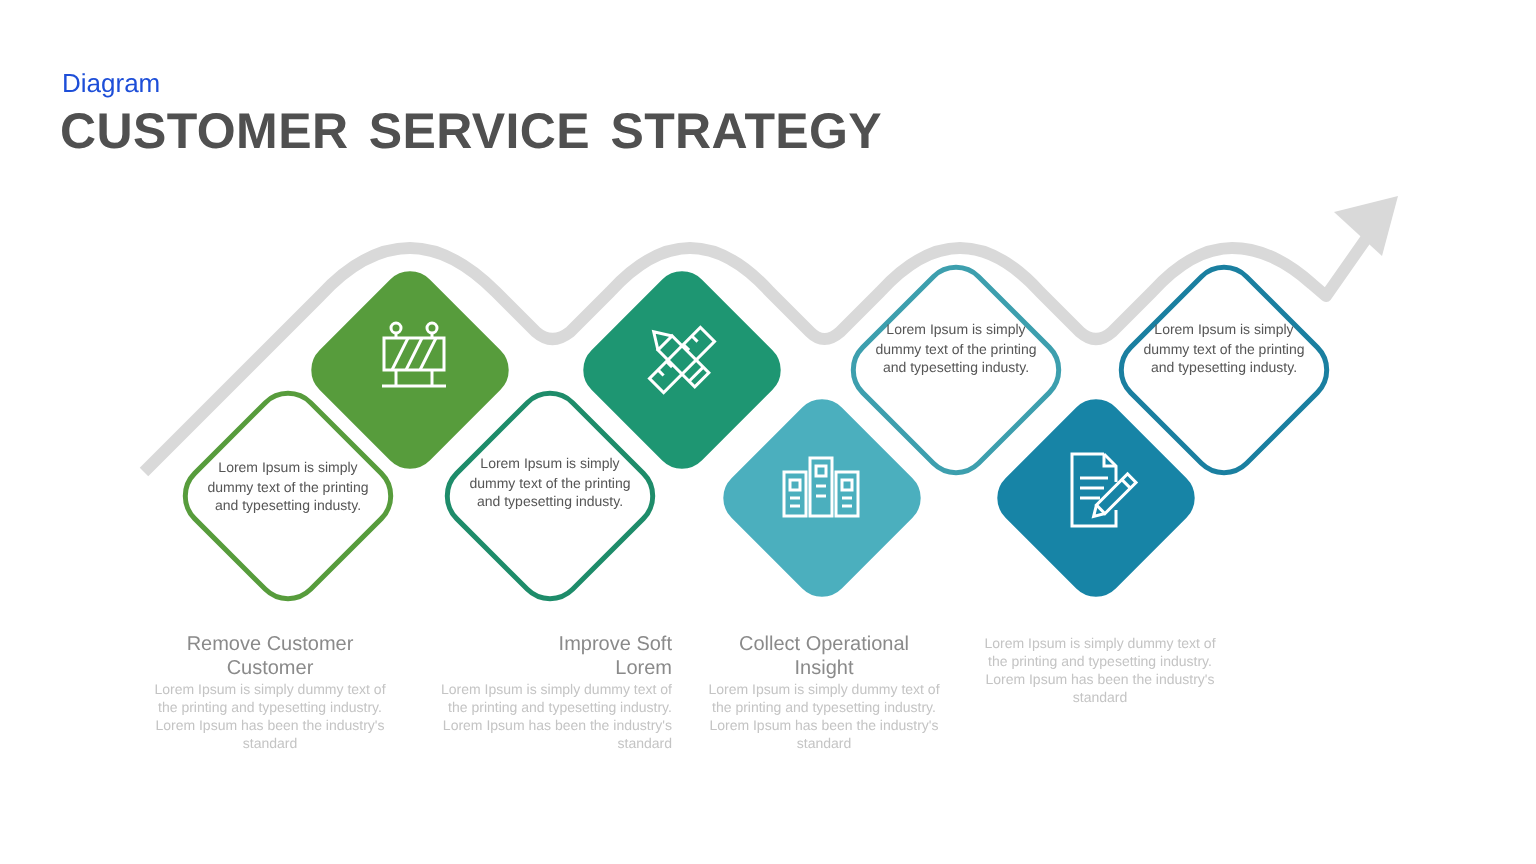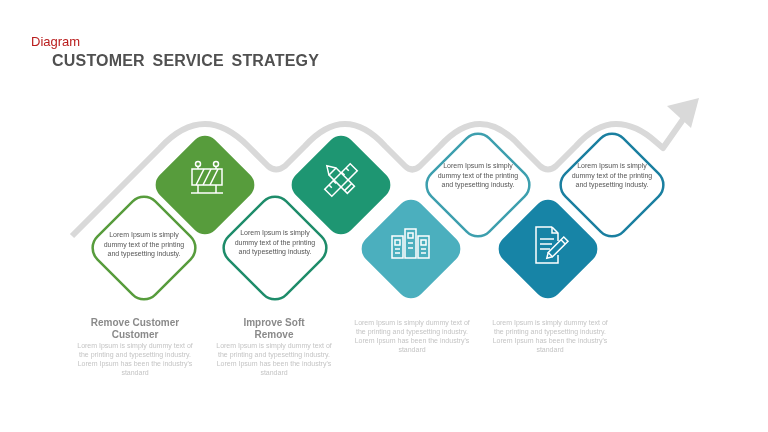--- a/index.html
+++ b/index.html
@@ -1,22 +1,22 @@
 <!DOCTYPE html>
 <html><head>
 <meta charset="utf-8">
 <style>
   html, body { margin:0; padding:0; background:#ffffff; }
   body { width:768px; height:432px; position:relative; overflow:hidden; font-family:"Liberation Sans", sans-serif; }
-  .subtitle { position:absolute; left:31px; top:34px; font-size:13px; color:#b91c1c; }
-  .title { position:absolute; left:30px; top:52px; font-size:16px; font-weight:bold; color:#505050; letter-spacing:0.2px; word-spacing:3px;margin-left:22px; }
+  .subtitle { position:absolute; left:31px; top:34px; font-size:13px; color:#1d4ed8; }
+  .title { position:absolute; left:30px; top:52px; font-size:25px; font-weight:bold; color:#505050; letter-spacing:0.2px; word-spacing:3px; }
   svg.diagram { position:absolute; left:0; top:0; }
   .box-text { position:absolute; width:84px; text-align:center; font-size:7px; line-height:9.5px; color:#555555; }
   .step { position:absolute; width:124px; text-align:center; }
-  .step-title { font-size:10px; font-weight:bold; color:#8a8a8a; line-height:11.5px; }
+  .step-title { font-size:10px; font-weight:normal; color:#8a8a8a; line-height:11.5px; }
   .step-desc { font-size:7px; color:#c4c4c4; line-height:9px; margin-top:1px; }
 </style>
 </head>
 <body>
 
 <div class="subtitle">Diagram</div>
 <div class="title">CUSTOMER SERVICE STRATEGY</div>
 
 <svg class="diagram" width="768" height="432" viewBox="0 0 768 432">
   <defs>
@@ -125,25 +125,29 @@
 <div class="box-text" style="left:436px; top:161px;">Lorem Ipsum is simply dummy text of the printing and typesetting industy.</div>
 <div class="box-text" style="left:570px; top:161px;">Lorem Ipsum is simply dummy text of the printing and typesetting industy.</div>
 
 <div class="step" style="left:73px; top:317px;">
   <div class="step-title">
     <span>Remove Customer</span><br>
     <span>Customer</span>
   </div>
   <div class="step-desc">Lorem Ipsum is simply dummy text of the printing and typesetting industry. Lorem Ipsum has been the industry's standard</div>
 </div>
-<div class="step" style="left:212px; top:317px;">
+<div class="step" style="left:212px; top:317px;text-align:right;">
   <div class="step-title">
     <span>Improve Soft</span><br>
-    <span>Remove</span>
+    <span>Lorem</span>
   </div>
   <div class="step-desc">Lorem Ipsum is simply dummy text of the printing and typesetting industry. Lorem Ipsum has been the industry's standard</div>
 </div>
 <div class="step" style="left:350px; top:317px;">
+  <div class="step-title">
+    <span>Collect Operational</span><br>
+    <span>Insight</span>
+  </div>
   <div class="step-desc">Lorem Ipsum is simply dummy text of the printing and typesetting industry. Lorem Ipsum has been the industry's standard</div>
 </div>
 <div class="step" style="left:488px; top:317px;">
   <div class="step-desc">Lorem Ipsum is simply dummy text of the printing and typesetting industry. Lorem Ipsum has been the industry's standard</div>
 </div>
 
 </body></html>

